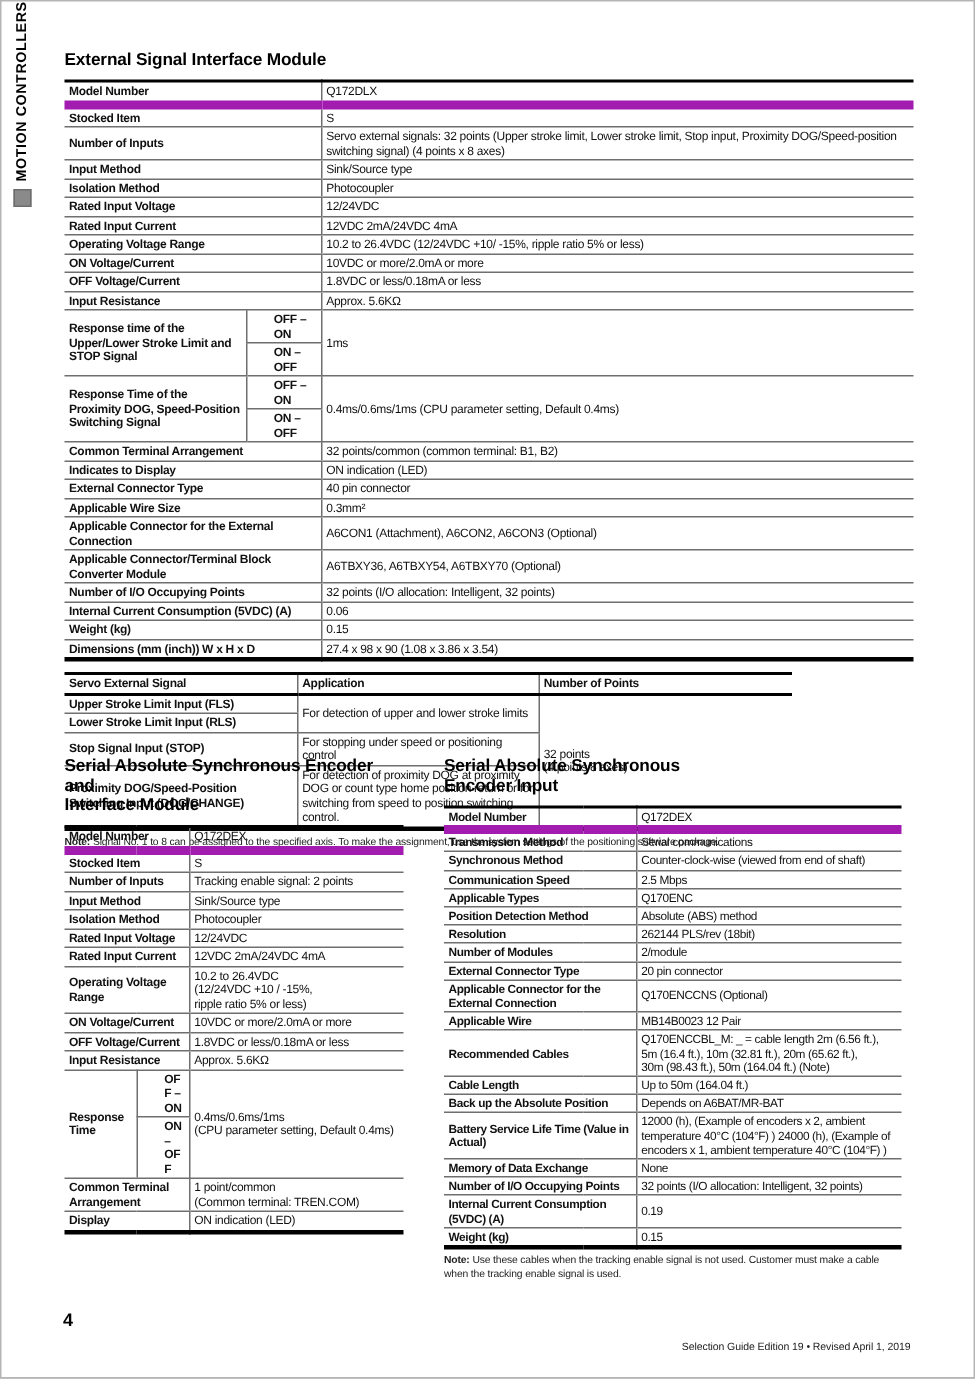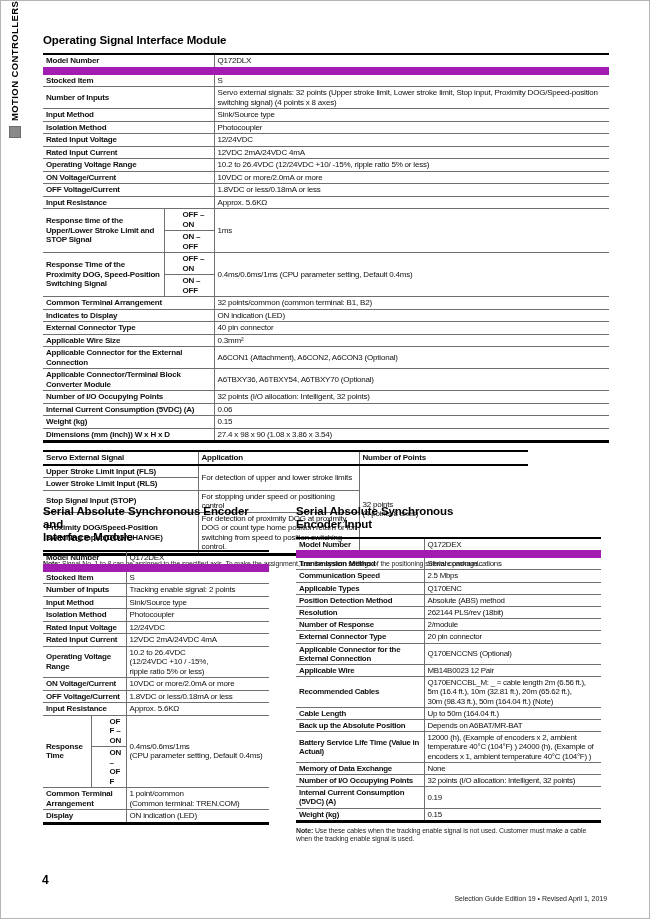--- a/index.html
+++ b/index.html
@@ -16,21 +16,21 @@
   .side-square{position:absolute;left:8px;top:125px;width:12px;height:12px;background:#8a8a8a;border:1px solid #6d6d6d;box-sizing:border-box;}
   
   .sec-title{font-size:11.5px;font-weight:bold;letter-spacing:-.1px;line-height:13px;margin:0 0 6px 0;color:#000;}
   
   table{border-collapse:collapse;table-layout:fixed;}
   table.spec, table.servo{border-top:2px solid #000;border-bottom:3px solid #000;}
   td,th{
     border-bottom:1px solid #6f6f6f;padding:1px 3px;font-size:8px;line-height:9.5px;
     letter-spacing:-.2px;vertical-align:middle;text-align:left;overflow:hidden;word-wrap:break-word;
   }
-  tr.hdr td{border-bottom:8px solid #a21caf;margin-top:12px;}
+  tr.hdr td{border-bottom:6px solid #a21caf;margin-top:12px;}
   .lbl{font-weight:bold;}
   .val{border-left:1px solid #6f6f6f;font-weight:normal;white-space:pre-line;}
   .sub{border-left:1px solid #6f6f6f;padding-left:18px;}
   
   .servo th{font-weight:bold;border-bottom:2px solid #000;margin-left:44px;}
   .servo .c2,.servo .c3{border-left:1px solid #6f6f6f;}
   .pre{white-space:pre-line;}
   
   #content1{position:absolute;left:42px;top:33px;width:566px;}
   #t1{width:566px;}
@@ -48,21 +48,21 @@
 </style>
 </head>
 <body>
 
 <div class="page">
 
   <div class="side-label">MOTION CONTROLLERS</div>
   <div class="side-square"></div>
 
   <div id="content1">
-    <div class="sec-title">Operating Signal Interface Module</div>
+    <div class="sec-title">External Signal Interface Module</div>
     <table id="t1" class="spec">
       <colgroup>
           <col style="width:121px">
           <col style="width:50px">
           <col style="width:395px">
         </colgroup>
       <tbody id="t1b">
           <tr class="hdr">
             <td class="lbl" colspan="2">Model Number</td>
             <td class="val">Q172DLX</td>
@@ -296,37 +296,41 @@
         <tbody id="t3b">
             <tr class="hdr">
               <td class="lbl" colspan="2">Model Number</td>
               <td class="val">Q172DEX</td>
             </tr>
             <tr>
               <td class="lbl" colspan="2">Transmission Method</td>
               <td class="val">Serial communications</td>
             </tr>
             <tr>
+              <td class="lbl" colspan="2">Synchronous Method</td>
+              <td class="val">Counter-clock-wise (viewed from end of shaft)</td>
+            </tr>
+            <tr>
               <td class="lbl" colspan="2">Communication Speed</td>
               <td class="val">2.5 Mbps</td>
             </tr>
             <tr>
               <td class="lbl" colspan="2">Applicable Types</td>
               <td class="val">Q170ENC</td>
             </tr>
             <tr>
               <td class="lbl" colspan="2">Position Detection Method</td>
               <td class="val">Absolute (ABS) method</td>
             </tr>
             <tr>
               <td class="lbl" colspan="2">Resolution</td>
               <td class="val">262144 PLS/rev (18bit)</td>
             </tr>
             <tr>
-              <td class="lbl" colspan="2">Number of Response</td>
+              <td class="lbl" colspan="2">Number of Modules</td>
               <td class="val">2/module</td>
             </tr>
             <tr>
               <td class="lbl" colspan="2">External Connector Type</td>
               <td class="val">20 pin connector</td>
             </tr>
             <tr>
               <td class="lbl" colspan="2">Applicable Connector for the External Connection</td>
               <td class="val">Q170ENCCNS (Optional)</td>
             </tr>

